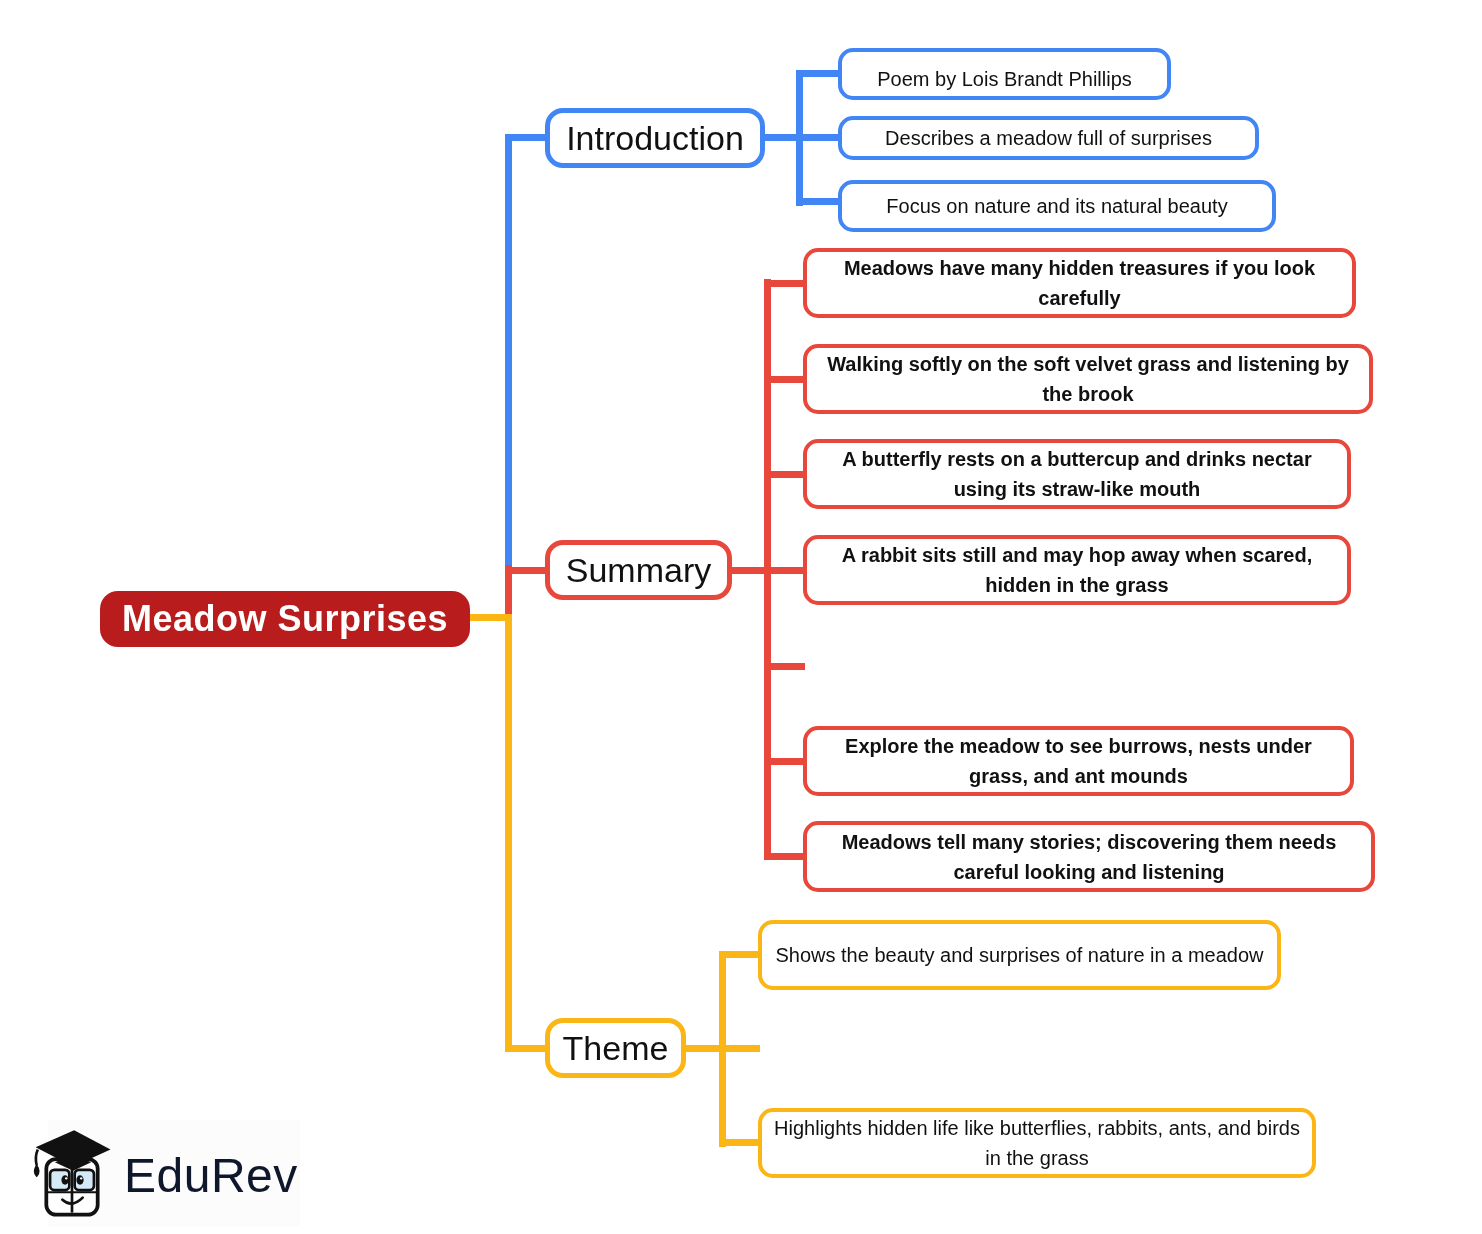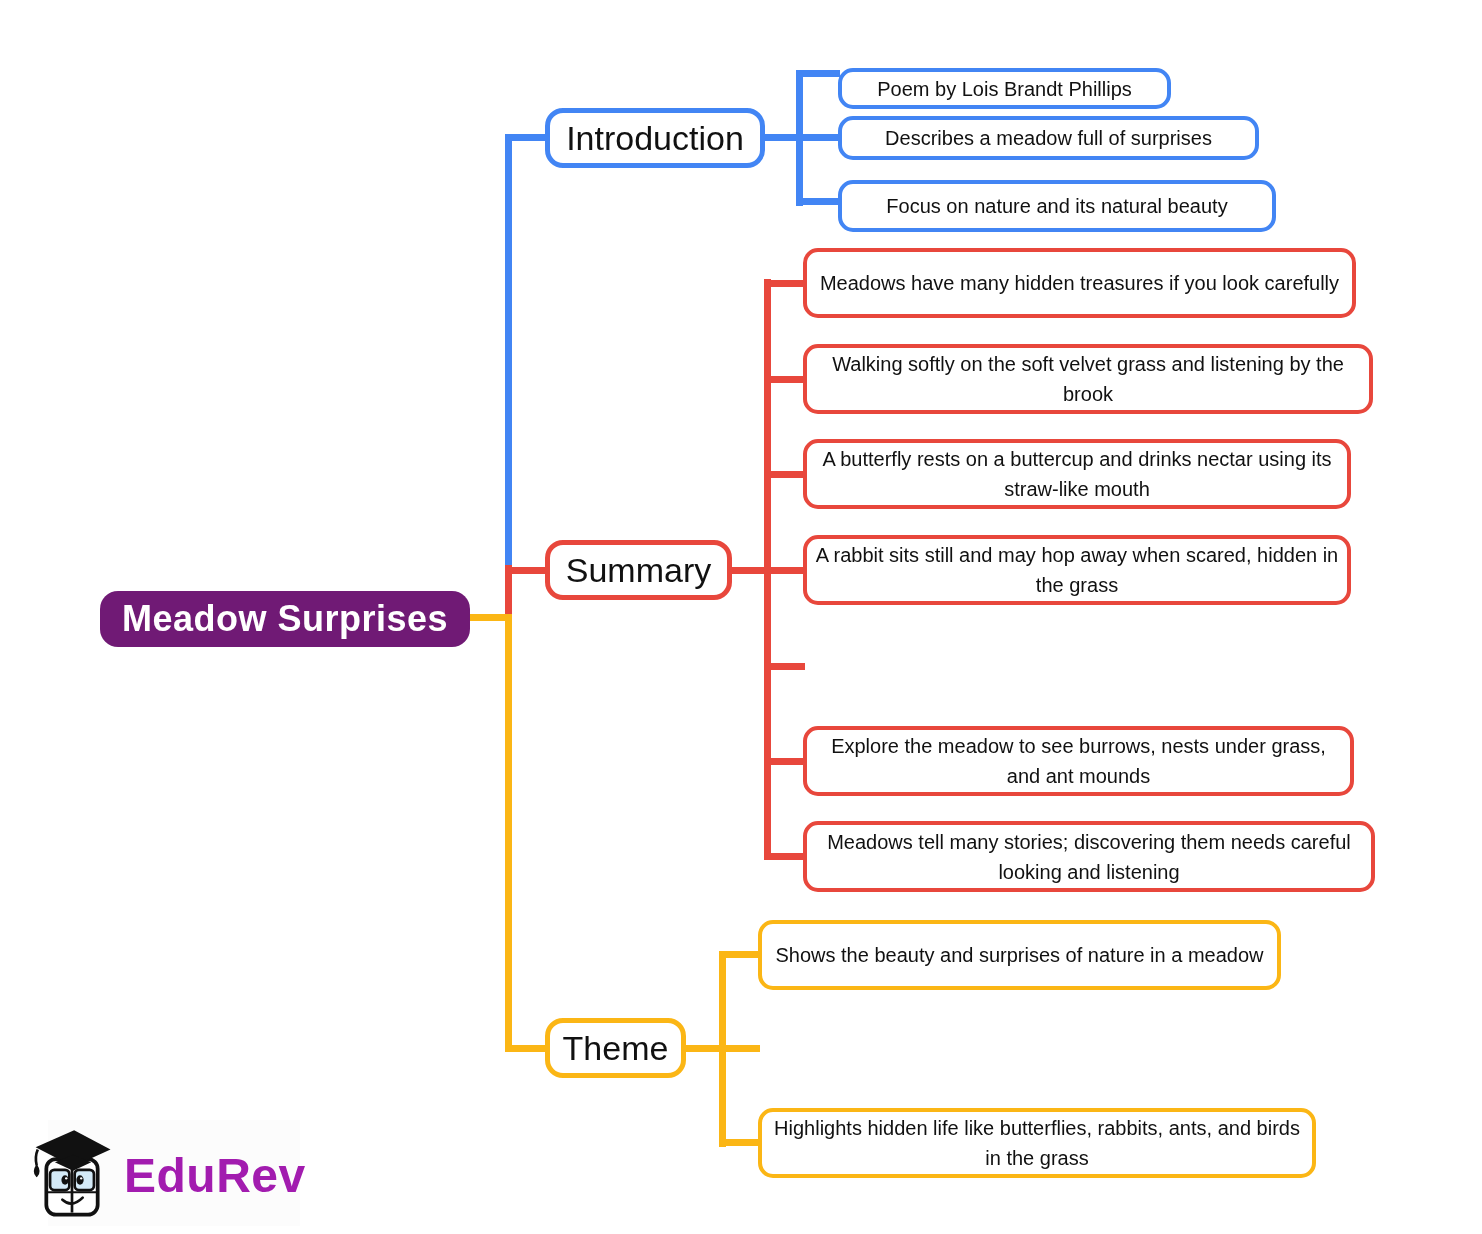--- a/index.html
+++ b/index.html
@@ -16,52 +16,52 @@
   .line.yellow{background:#fbb615;}
 
   .node{
     position:absolute;
     box-sizing:border-box;
     background:#ffffff;
     display:flex;align-items:center;justify-content:center;
     text-align:center;color:#111111;
   }
   .root{
-    background:#701a75;color:#ffffff;
+    background:#b91c1c;color:#ffffff;
     border-radius:18px;
     font-size:36px;font-weight:bold;
     letter-spacing:0.5px;
   }
   .branch{
     border:5px solid;border-radius:18px;
     font-size:34px;
   }
   .branch.blue{border-color:#4285f4;}
   .branch.red{border-color:#e8473c;justify-content:center;}
   .branch.yellow{border-color:#fbb615;}
 
   .leaf{
     border:4px solid;border-radius:15px;
     font-size:20px;line-height:1.5;
     padding:2px 6px;
   }
   .leaf.blue{border-color:#4285f4;}
-  .leaf.red{border-color:#e8473c;}
+  .leaf.red{border-color:#e8473c;font-weight:bold;}
   .leaf.yellow{border-color:#fbb615;}
 
   .logo-backdrop{
     position:absolute;left:48px;top:1120px;width:252px;height:106px;
     background:#fcfcfc;
   }
   .logo{
     position:absolute;left:30px;top:1127px;
     display:flex;align-items:center;gap:10px;
   }
   .logo-text{
-    font-size:48px;font-weight:bold;color:#a21caf;
+    font-size:48px;font-weight:normal;color:#0f172a;
     letter-spacing:0.5px;
   }
 </style>
 </head>
 <body>
 
 <div id="canvas">
 
   <div class="line blue" style="left:505px;top:134px;width:7px;height:431px;"></div>
   <div class="line red" style="left:505px;top:565px;width:7px;height:53px;"></div>
@@ -97,21 +97,21 @@
   <div class="node branch blue" style="left:545px;top:108px;width:220px;height:60px;">
     <span>Introduction</span>
   </div>
   <div class="node branch red" style="left:545px;top:540px;width:187px;height:60px;">
     <span>Summary</span>
   </div>
   <div class="node branch yellow" style="left:545px;top:1018px;width:141px;height:60px;">
     <span>Theme</span>
   </div>
 
-  <div class="node leaf blue" style="left:838px;top:68px;width:333px;height:41px;">
+  <div class="node leaf blue" style="left:838px;top:48px;width:333px;height:52px;align-items:flex-end;">
     <span>Poem by Lois Brandt Phillips</span>
   </div>
   <div class="node leaf blue" style="left:838px;top:116px;width:421px;height:44px;">
     <span>Describes a meadow full of surprises</span>
   </div>
   <div class="node leaf blue" style="left:838px;top:180px;width:438px;height:52px;">
     <span>Focus on nature and its natural beauty</span>
   </div>
 
   <div class="node leaf red" style="left:803px;top:248px;width:553px;height:70px;">

